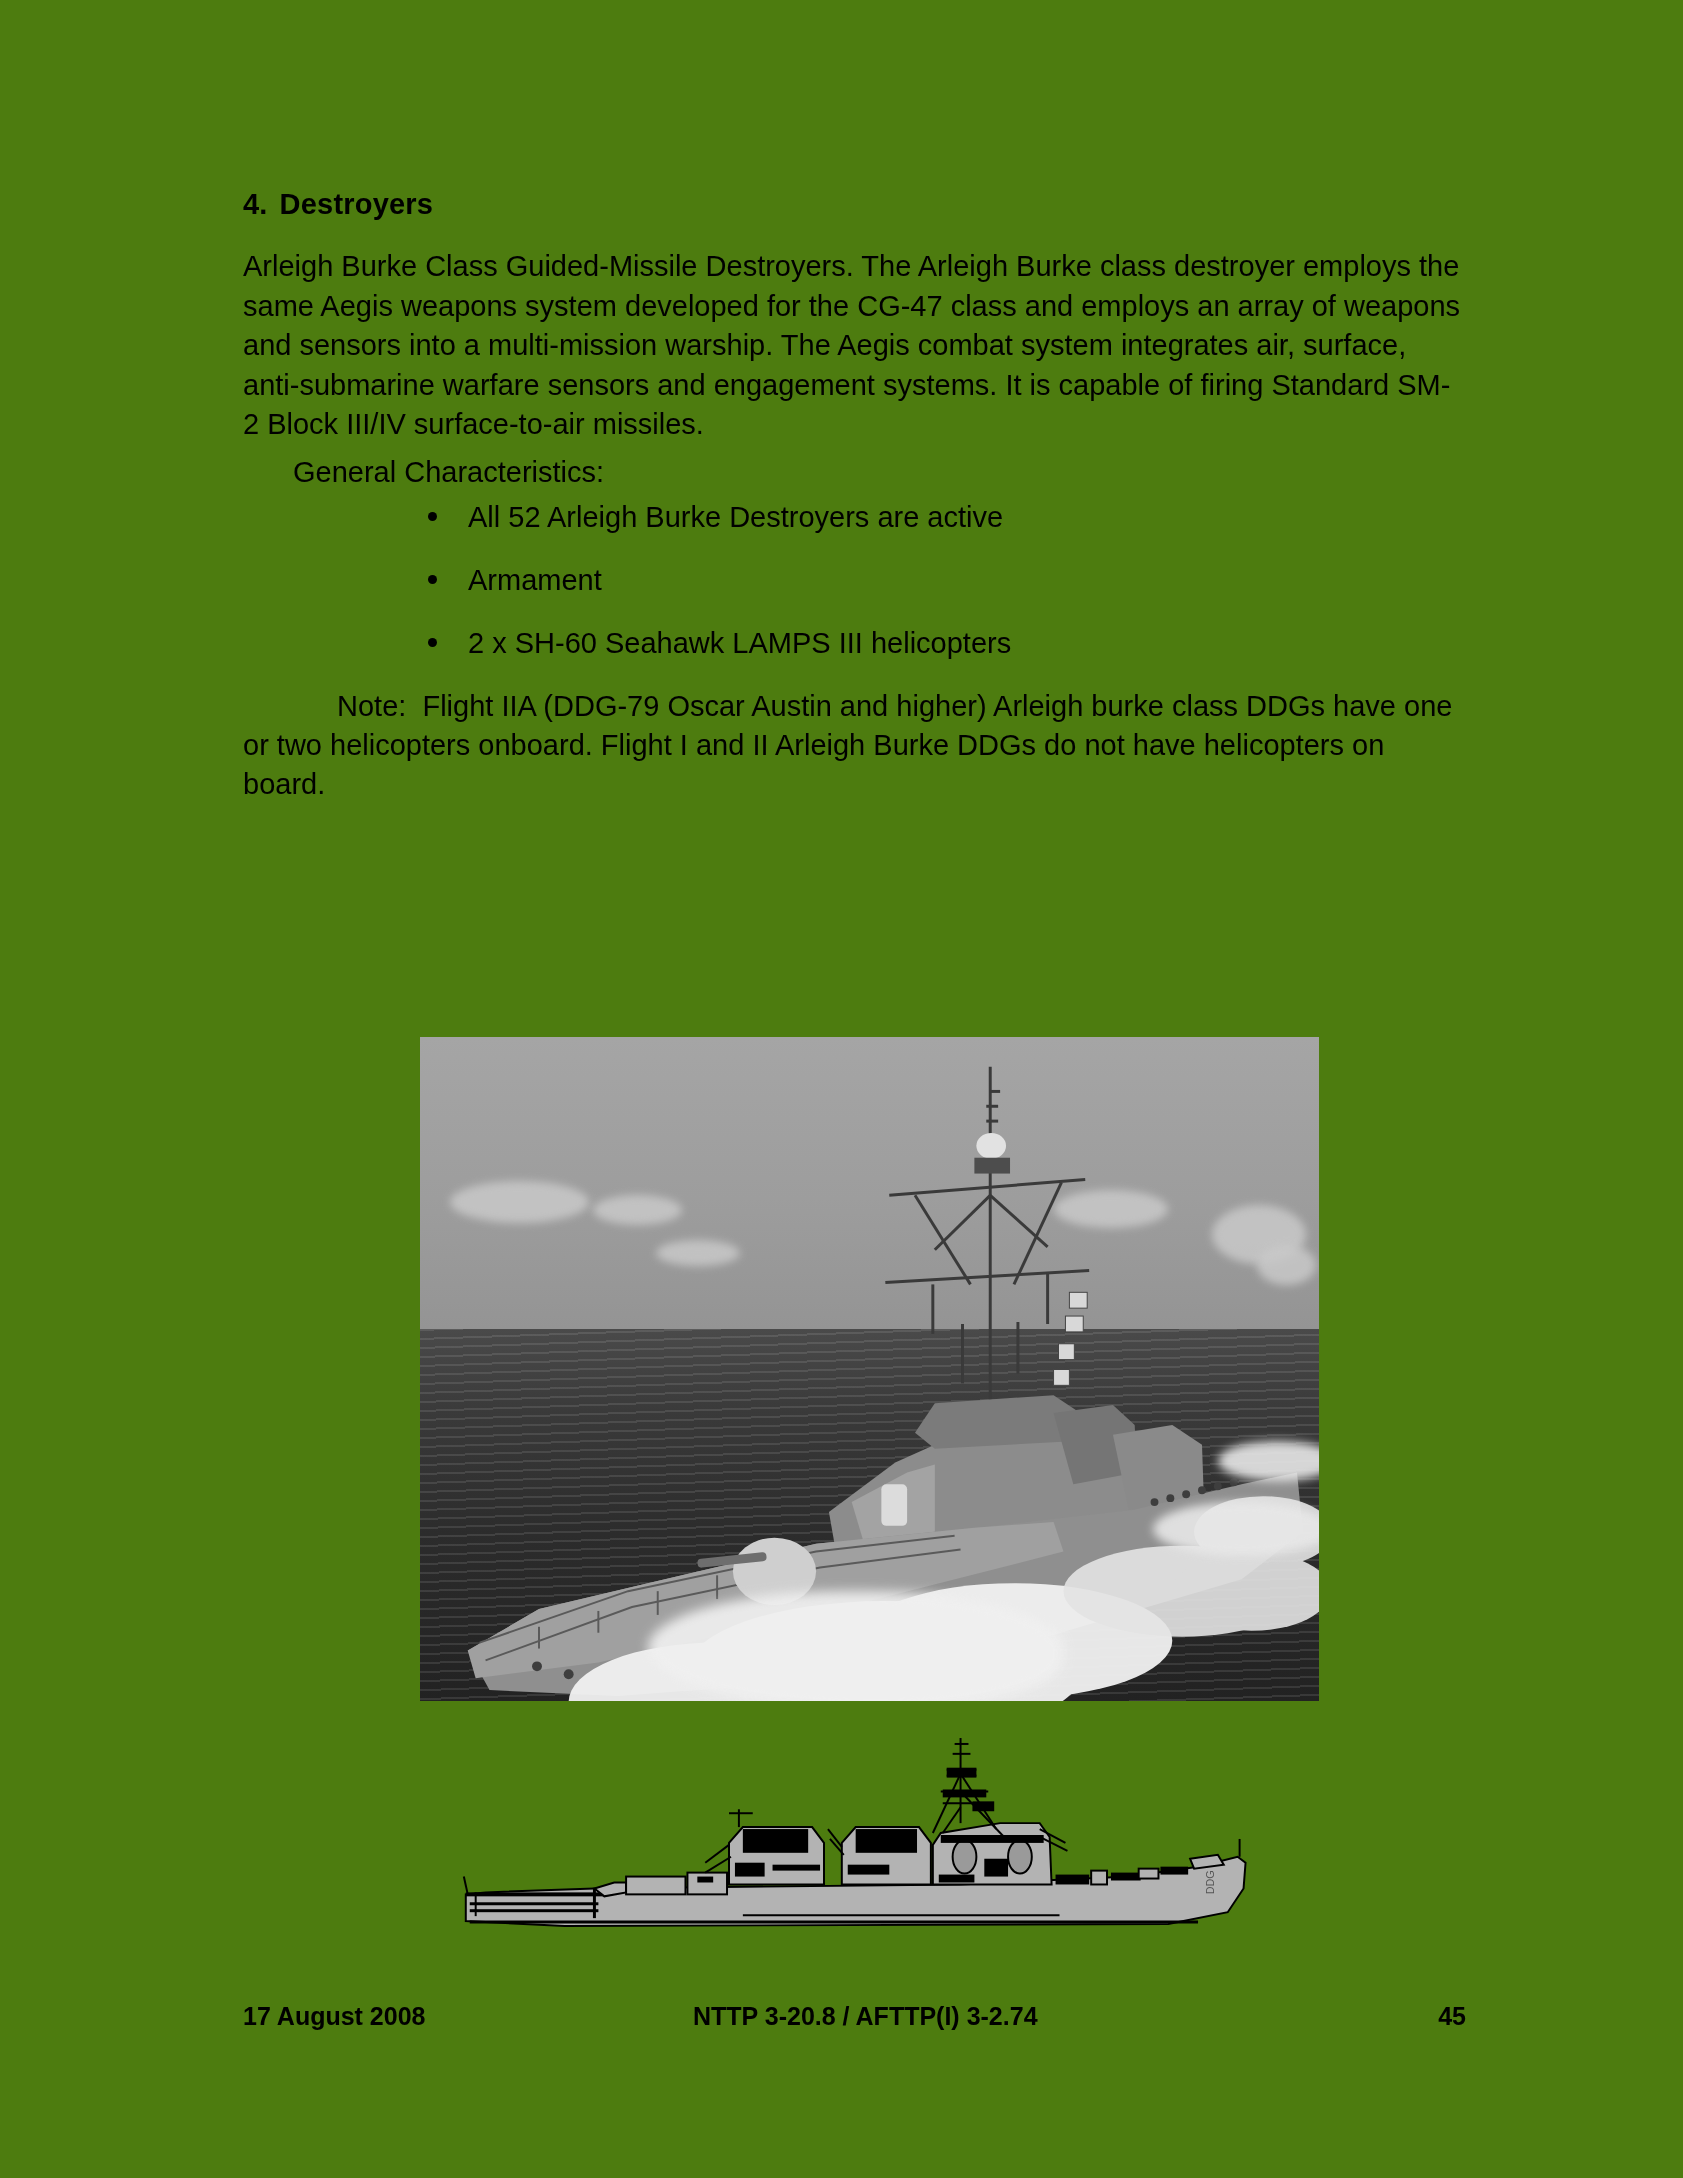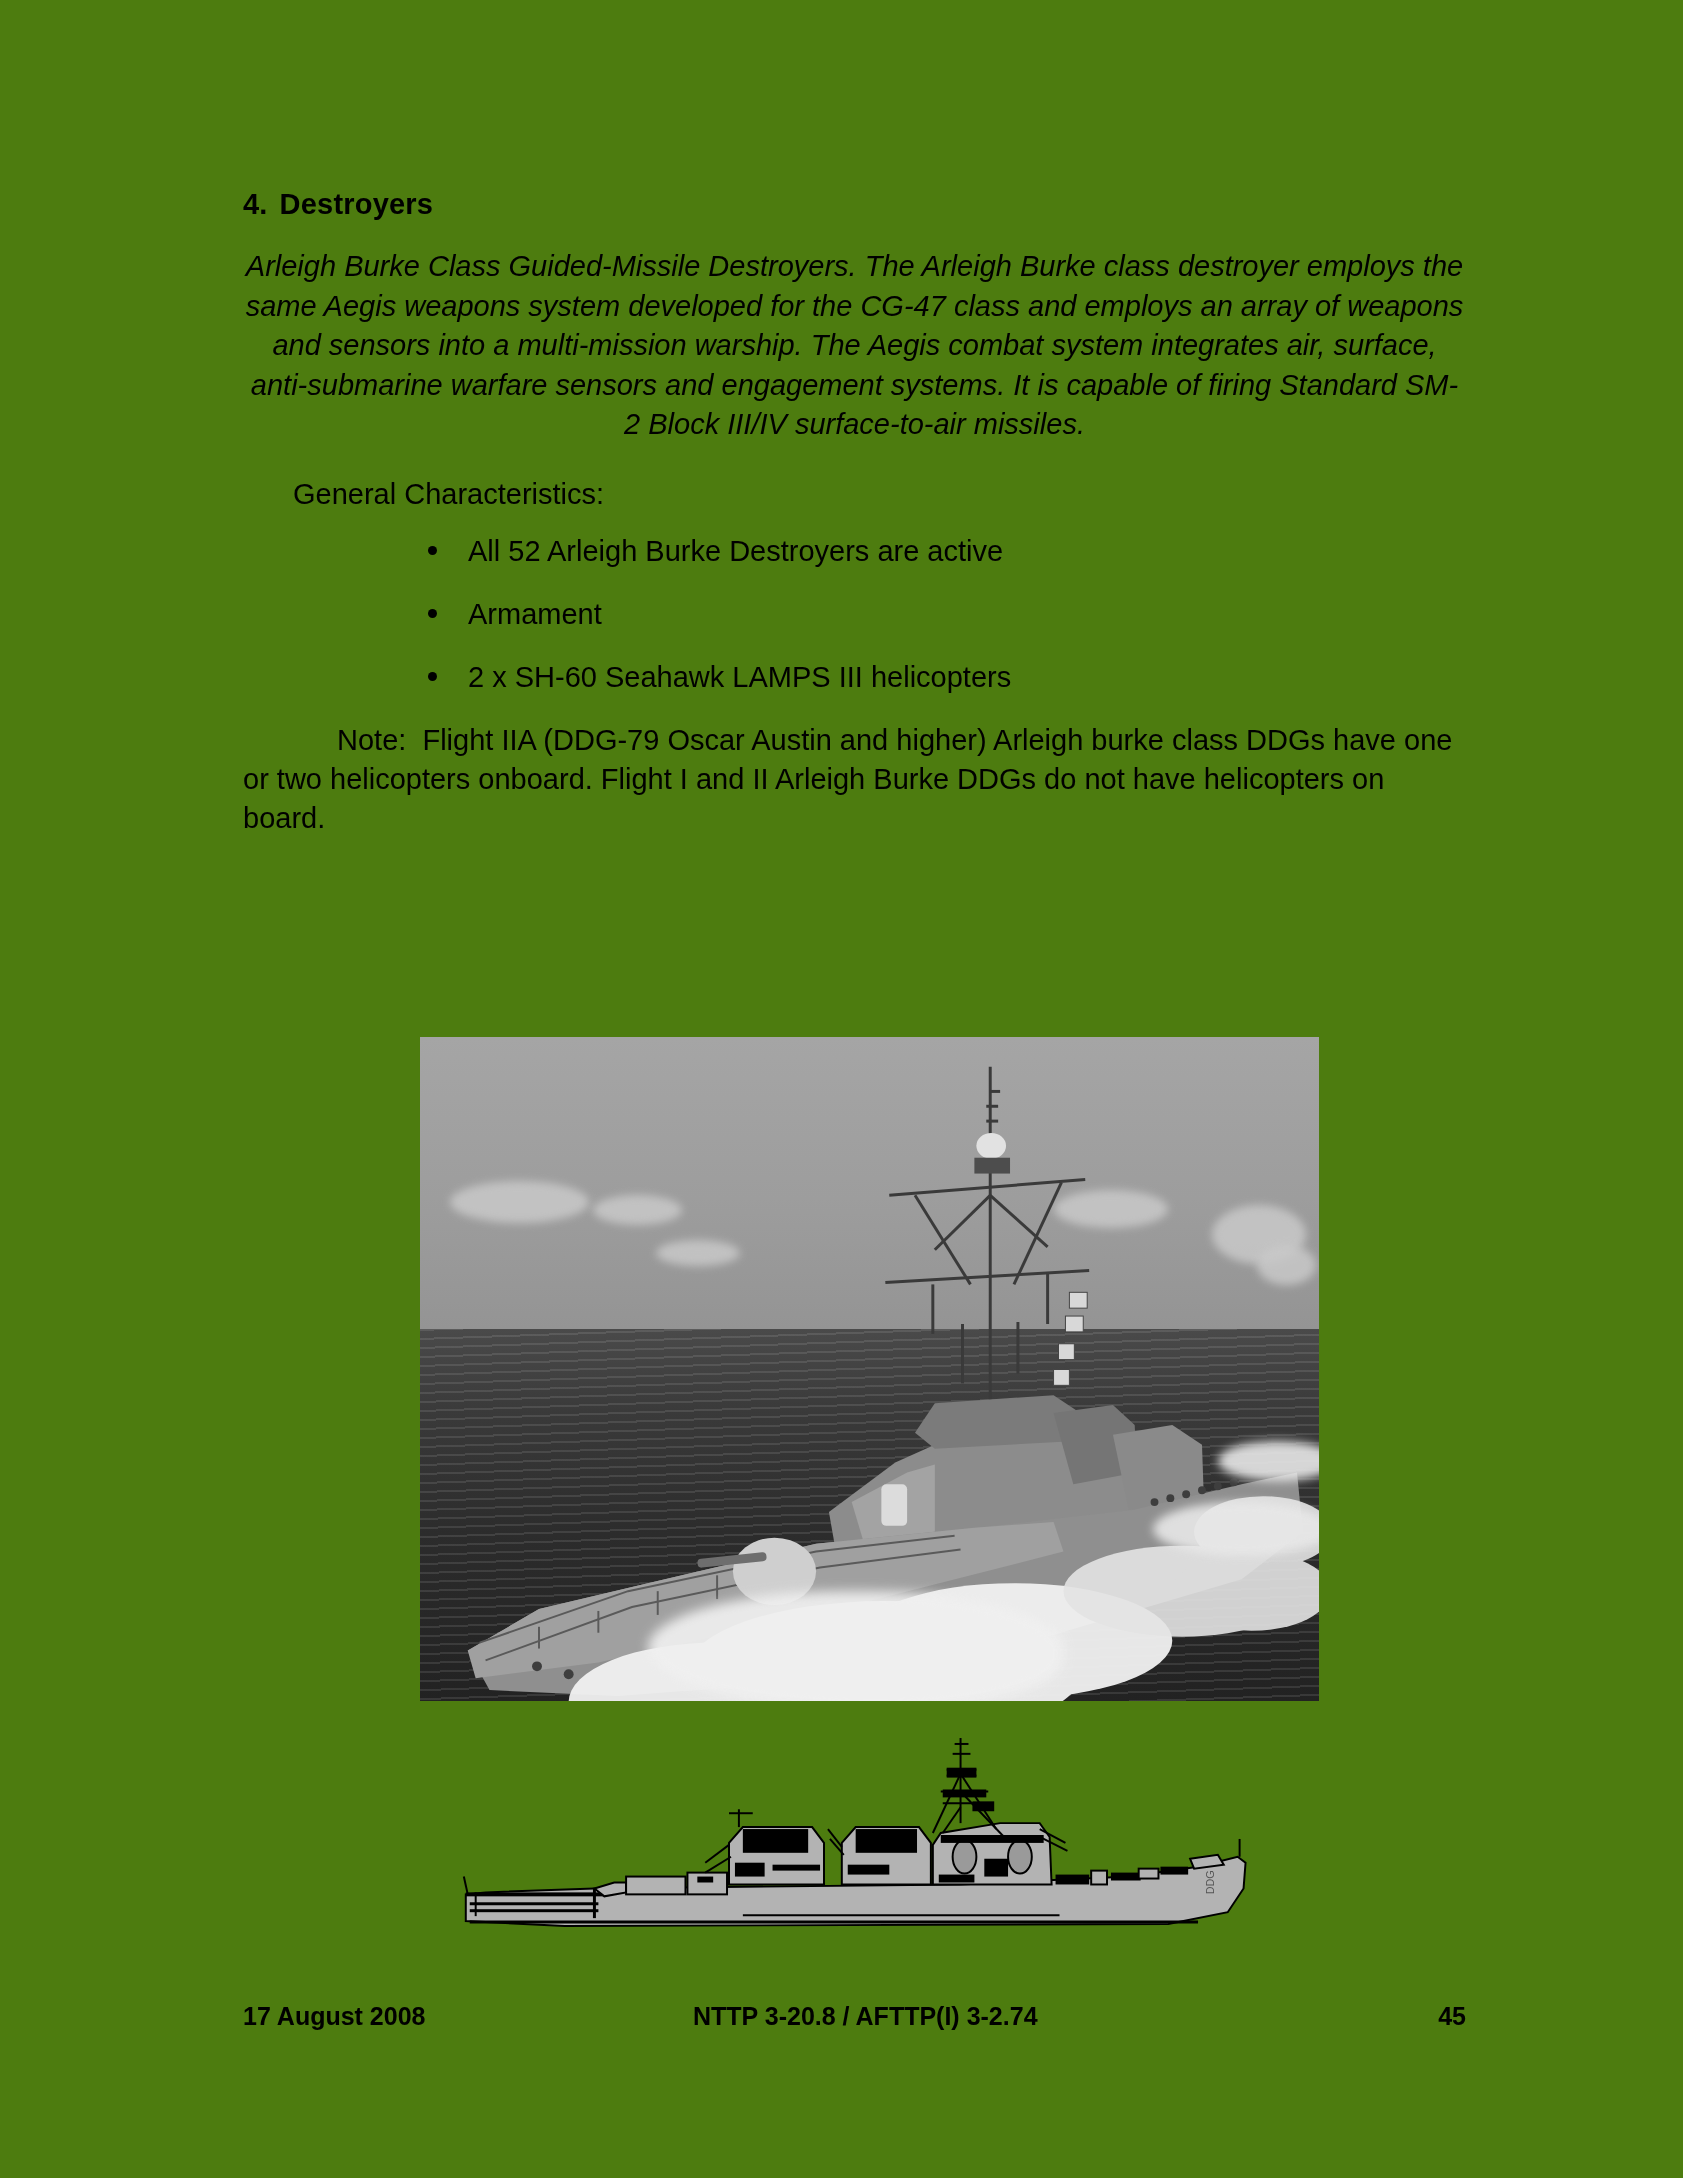--- a/index.html
+++ b/index.html
@@ -36,30 +36,29 @@
     font-weight: bold;
     letter-spacing: 0.2px;
     margin: 0 0 26px 0;
     line-height: 1.15;
   }
   .section-heading .num { margin-right: 12px; }
 
   .body-para {
     font-size: 29px;
     line-height: 1.36;
-    margin: 0 0 30px 0;
-    text-align: center;
+    margin: 0 0 8px 0;
+    text-align: left;
     white-space: normal;
-    font-style: italic;
   }
 
   .subhead {
     font-size: 29px;
     line-height: 1.36;
-    margin: 0 0 18px 0;
+    margin: 0 0 6px 0;
     padding-left: 50px;
   }
 
   ul.char-list {
     list-style: none;
     margin: 0 0 6px 0;
     padding: 0 0 0 185px;
   }
   ul.char-list li {
     font-size: 29px;

